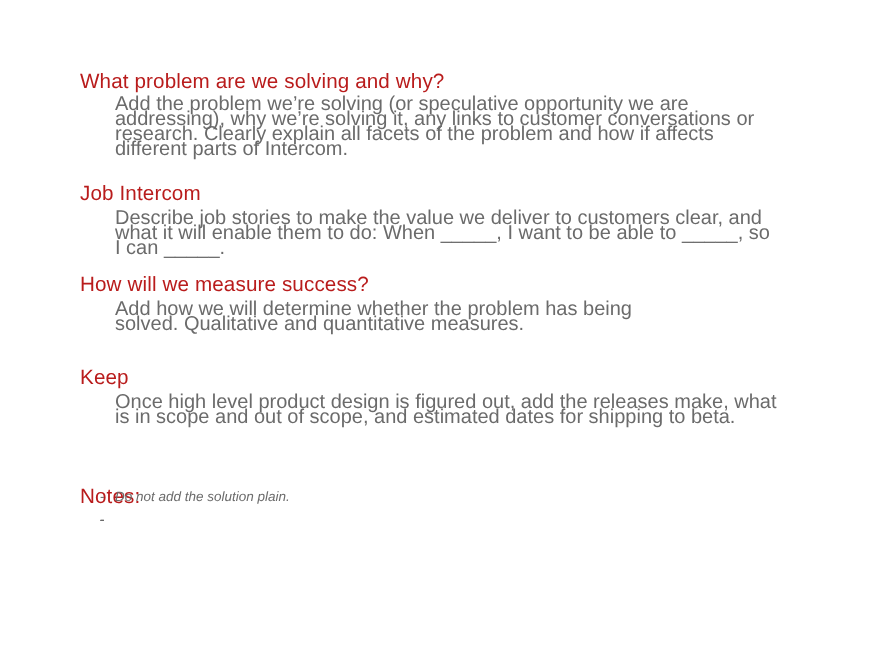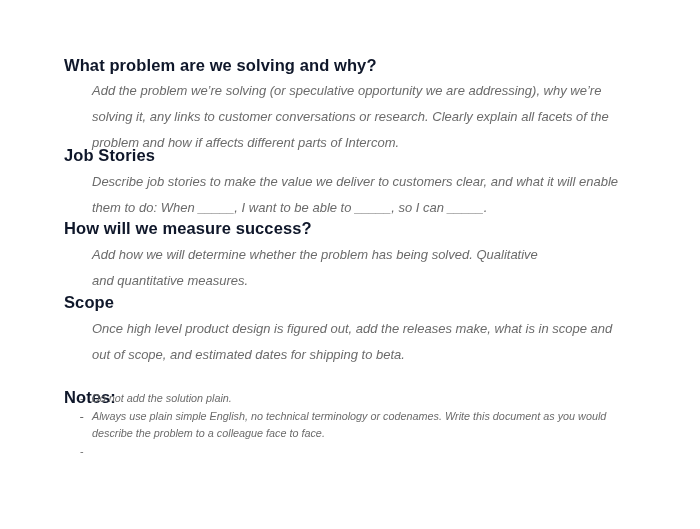--- a/index.html
+++ b/index.html
@@ -1,41 +1,41 @@
 <!DOCTYPE html>
 <html><head>
   <meta charset="utf-8">
   <style>
     html, body { margin: 0; padding: 0; background: #ffffff; }
     body { width: 700px; height: 529px; position: relative; overflow: hidden; font-family: "Liberation Sans", sans-serif; }
-    .heading { position: absolute; left: 64px; font-size: 16.5px; color: #0f172a; font-weight: bold; margin: 0; white-space: nowrap; letter-spacing: 0.1px; }
-    .body-text { position: absolute; left: 92px; width: 540px; font-size: 13px; font-style: italic; color: #6b6b6b; line-height: 26px; margin: 0; }
+    .heading { position: absolute; left: 64px; font-size: 16.5px; color: #b91c1c; font-weight: normal; margin: 0; white-space: nowrap; letter-spacing: 0.1px; }
+    .body-text { position: absolute; left: 92px; width: 540px; font-size: 16px; color: #6b6b6b; line-height: 12px; margin: 0; }
     .notes-list { position: absolute; left: 80px; width: 560px; margin: 0; padding: 0; list-style: none; font-size: 10.8px; font-style: italic; color: #6b6b6b; line-height: 17.5px; }
     .notes-list li { position: relative; padding-left: 12px; }
     .notes-list li .dash { position: absolute; left: 0; top: 0; font-style: normal; }
   </style>
 </head>
 <body>
 
 <div>
 
   <h2 class="heading" style="top:56px;">What problem are we solving and why?</h2>
   <p class="body-text" style="top:78px; width:530px;">Add the problem we’re solving (or speculative opportunity we are addressing), why we’re solving it, any links to customer conversations or research. Clearly explain all facets of the problem and how if affects different parts of Intercom.</p>
 
-  <h2 class="heading" style="top:146px;">Job Stories</h2>
+  <h2 class="heading" style="top:146px;">Job Intercom</h2>
   <p class="body-text" style="top:169px; width:530px;">Describe job stories to make the value we deliver to customers clear, and what it will enable them to do: When _____, I want to be able to _____, so I can _____.</p>
 
   <h2 class="heading" style="top:219px;text-align:center;">How will we measure success?</h2>
   <p class="body-text" style="top:242px; width:450px;">Add how we will determine whether the problem has being solved. Qualitative and quantitative measures.</p>
 
-  <h2 class="heading" style="top:293px;">Scope</h2>
+  <h2 class="heading" style="top:293px;">Keep</h2>
   <p class="body-text" style="top:316px; width:535px;">Once high level product design is figured out, add the releases make, what is in scope and out of scope, and estimated dates for shipping to beta.</p>
 
   <h2 class="heading" style="top:388px;">Notes:</h2>
   <ul class="notes-list" style="top:390px; width:545px;">
     <li><span class="dash">-</span><span>Do not add the solution plain.</span></li>
     <li><span class="dash">-</span></li>
     <li><span class="dash">-</span></li>
-    <li><span class="dash">-</span><span>Always use plain simple English, no technical terminology or codenames. Write this document as you would describe the problem to a colleague face to face.</span></li>
+    <li><span class="dash">-</span></li>
     <li><span class="dash">-</span></li>
   </ul>
 
 </div>
 
 </body></html>

